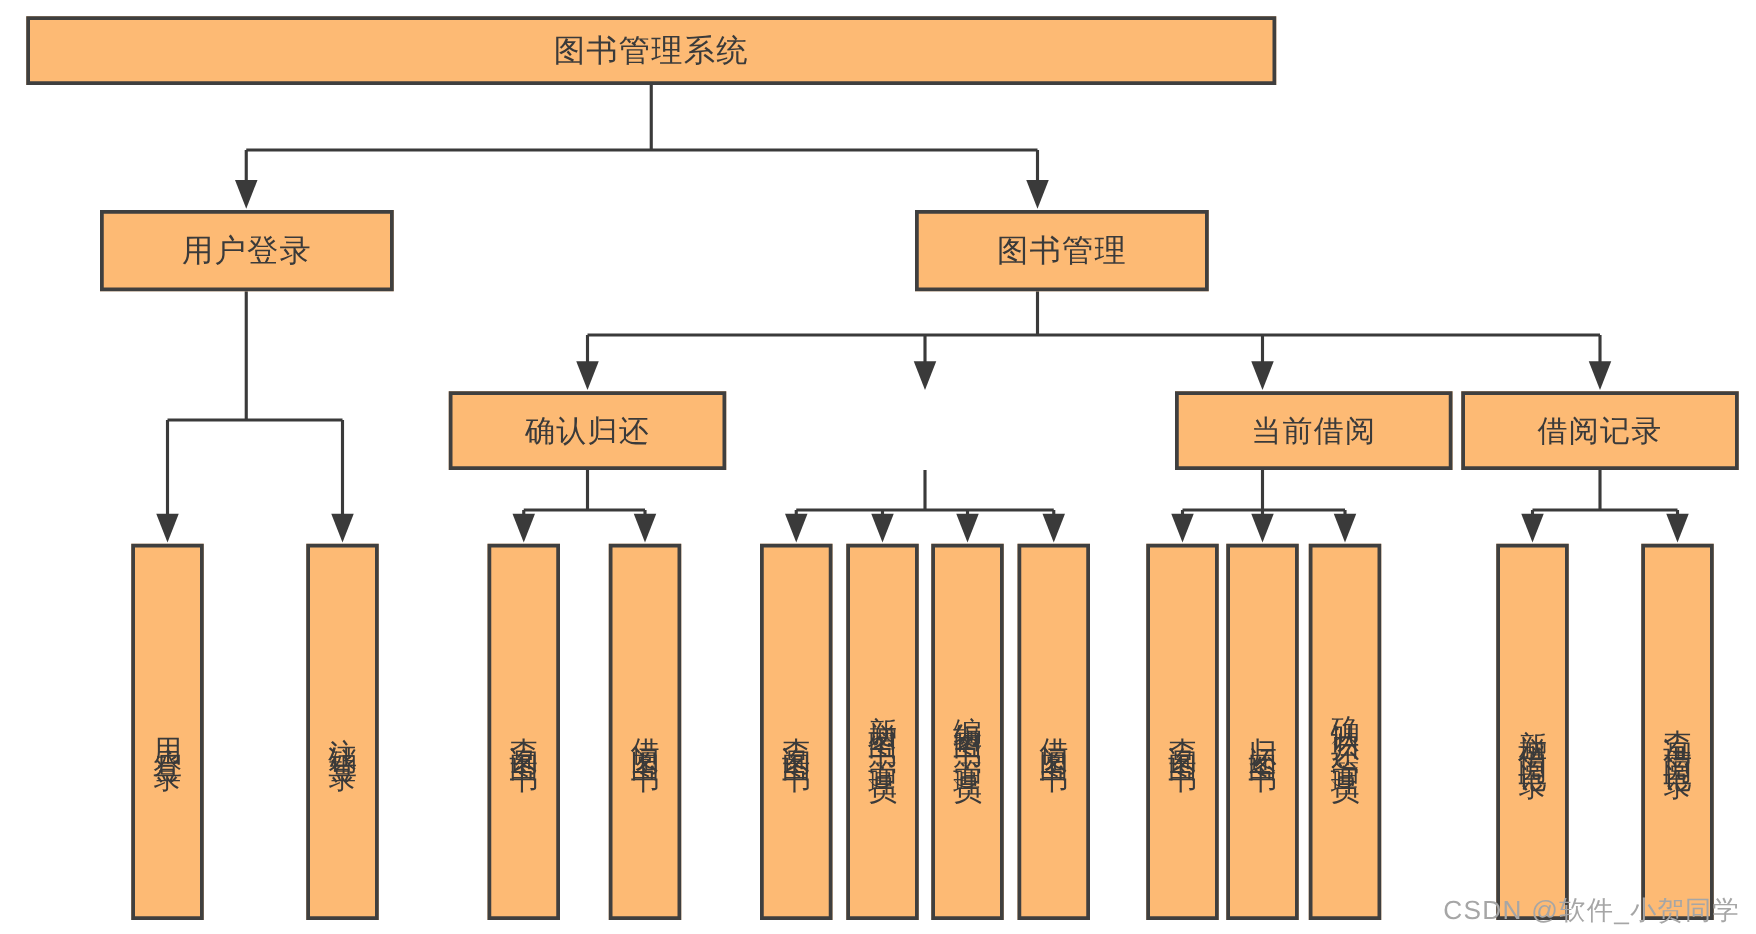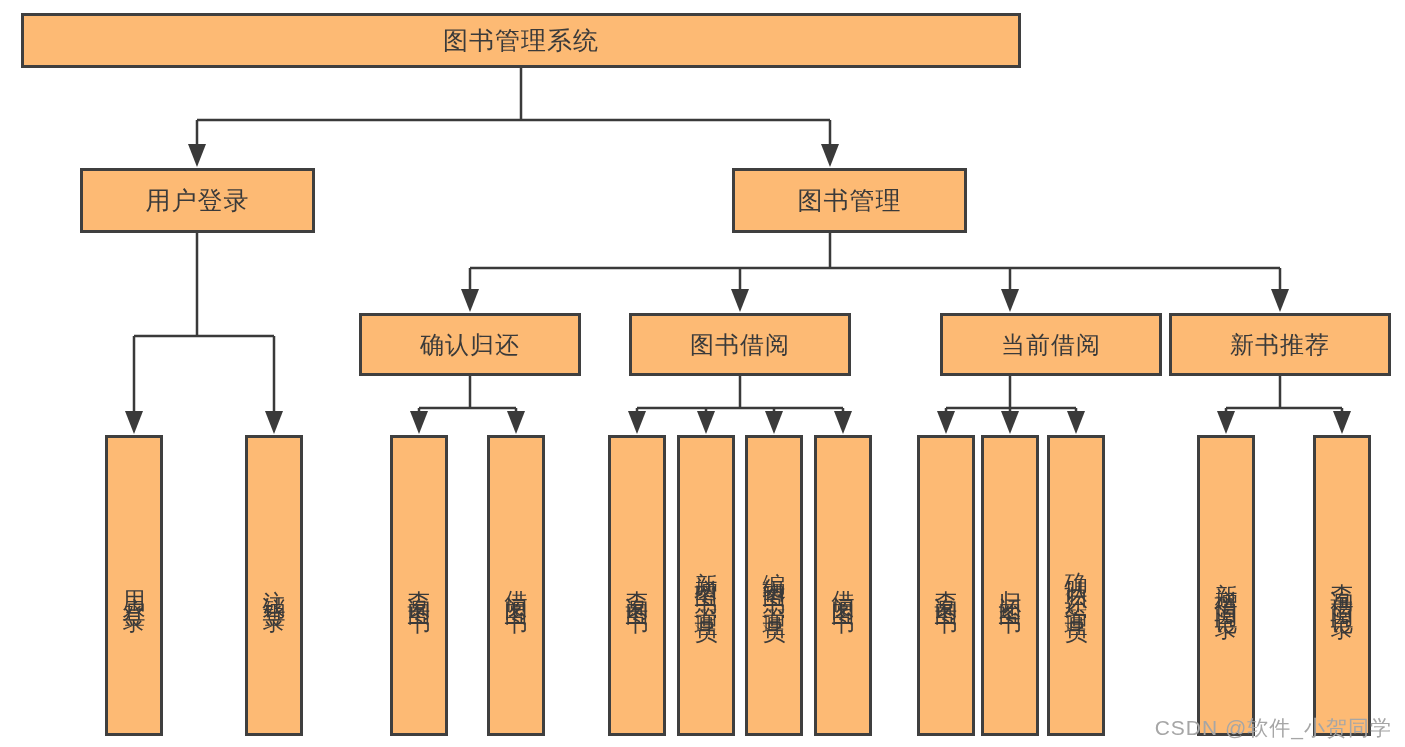--- a/index.html
+++ b/index.html
@@ -106,23 +106,22 @@
       <polygon points="1333,411 1351,411 1342,434"></polygon>
     </g>
   </svg>
 
   <div class="box h root-box">图书管理系统</div>
 
   <div class="box h l2-box" style="left:80px">用户登录</div>
   <div class="box h l2-box" style="left:732px">图书管理</div>
 
   <div class="box h l3-box" style="left:359px">确认归还</div>
-  <div class="box h l3-box" style="left:629px">图书借阅</div>
   <div class="box h l3-box" style="left:940px">当前借阅</div>
-  <div class="box h l3-box" style="left:1169px">新书推荐</div>
+  <div class="box h l3-box" style="left:1169px">借阅记录</div>
 
   <div class="box v" style="left:105px">用户登录</div>
   <div class="box v" style="left:245px">注销登录</div>
 
   <div class="box v" style="left:390px">查询图书</div>
   <div class="box v" style="left:487px">借阅图书</div>
 
   <div class="box v" style="left:608px">查询图书</div>
   <div class="box v" style="left:677px">新增图书（管理员）</div>
   <div class="box v" style="left:745px">编辑图书（管理员）</div>

